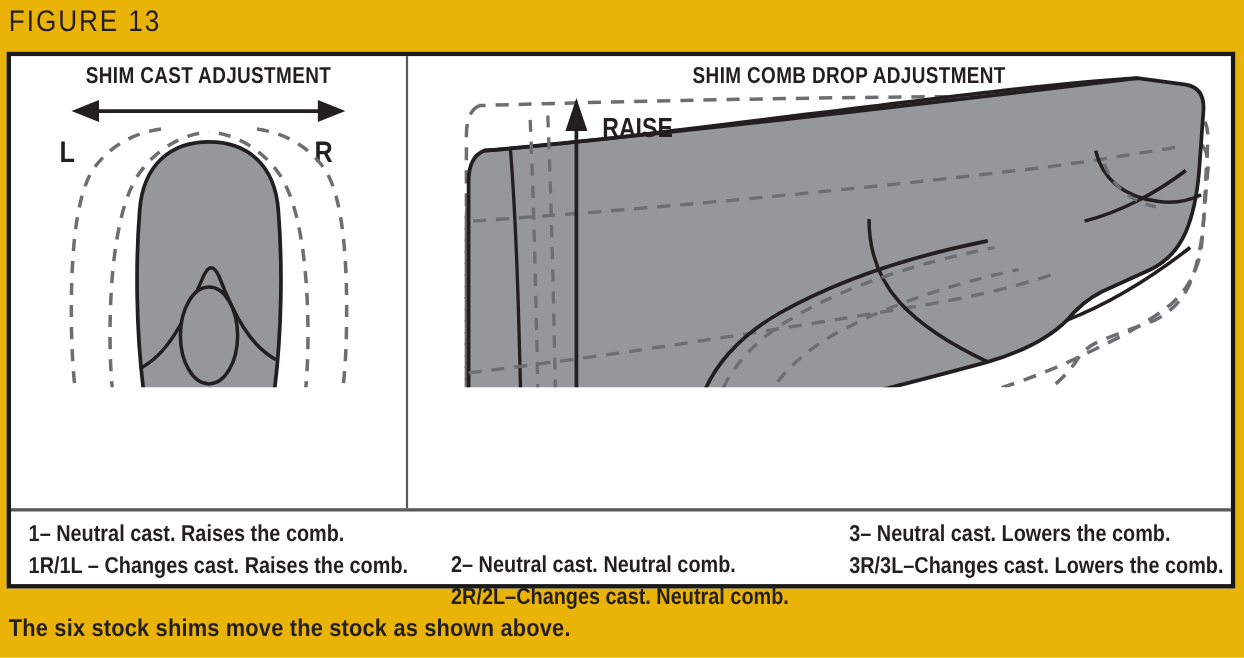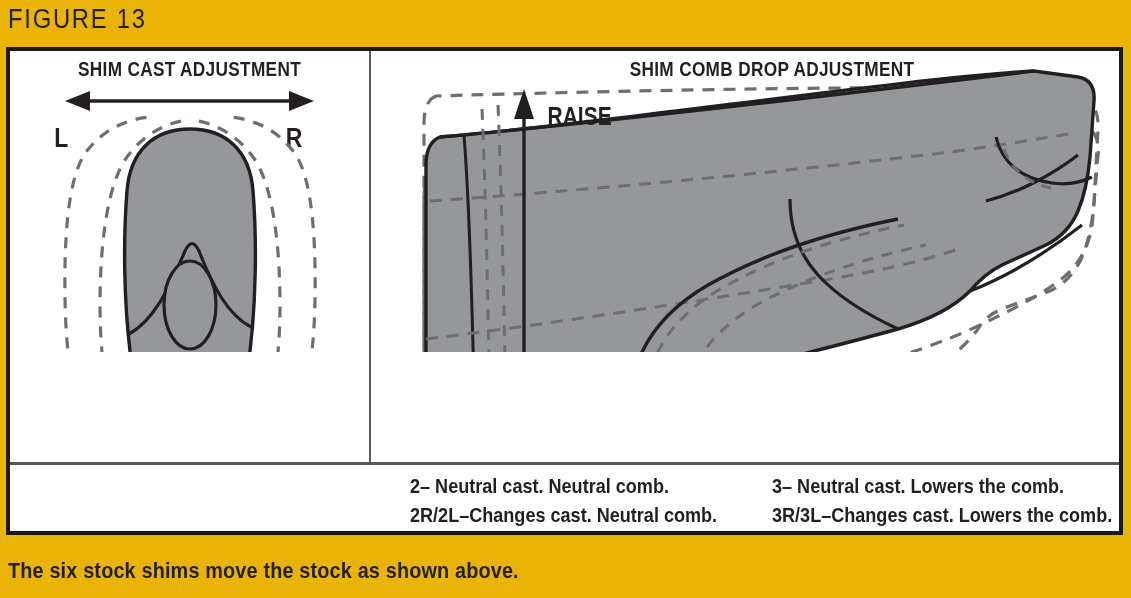--- a/index.html
+++ b/index.html
@@ -110,21 +110,21 @@
     width: 100%;
     height: 70px;
     padding-top: 6px;
     box-sizing: border-box;
   }
   .legend-col {
     position: absolute;
     top: 6px;
   }
   #legend-col-1 { left: 16px;  }
-  #legend-col-2 { left: 400px; }
+  #legend-col-2 { left: 400px; margin-top: 28px; }
   #legend-col-3 { left: 762px; }
 
   .legend-line {
     font-size: 21px;
     line-height: 29px;
     font-weight: 700;
     color: #231f20;
     white-space: nowrap;
     transform: scaleX(0.86);
     transform-origin: left center;
@@ -315,20 +315,24 @@
 
           <text class="svg-label" x="150" y="392" font-size="25" transform="scale(0.84,1) translate(28,0)">LOWER</text>
         </svg>
       </div>
 
     </div>
 
     <div id="legend-divider"></div>
 
     <div id="legend">
+      <div class="legend-col" id="legend-col-1">
+        <div class="legend-line">1– Neutral cast. Raises the comb.</div>
+        <div class="legend-line">1R/1L – Changes cast. Raises the comb.</div>
+      </div>
       <div class="legend-col" id="legend-col-2">
         <div class="legend-line">2– Neutral cast. Neutral comb.</div>
         <div class="legend-line">2R/2L–Changes cast. Neutral comb.</div>
       </div>
       <div class="legend-col" id="legend-col-3">
         <div class="legend-line">3– Neutral cast. Lowers the comb.</div>
         <div class="legend-line">3R/3L–Changes cast. Lowers the comb.</div>
       </div>
     </div>
 

